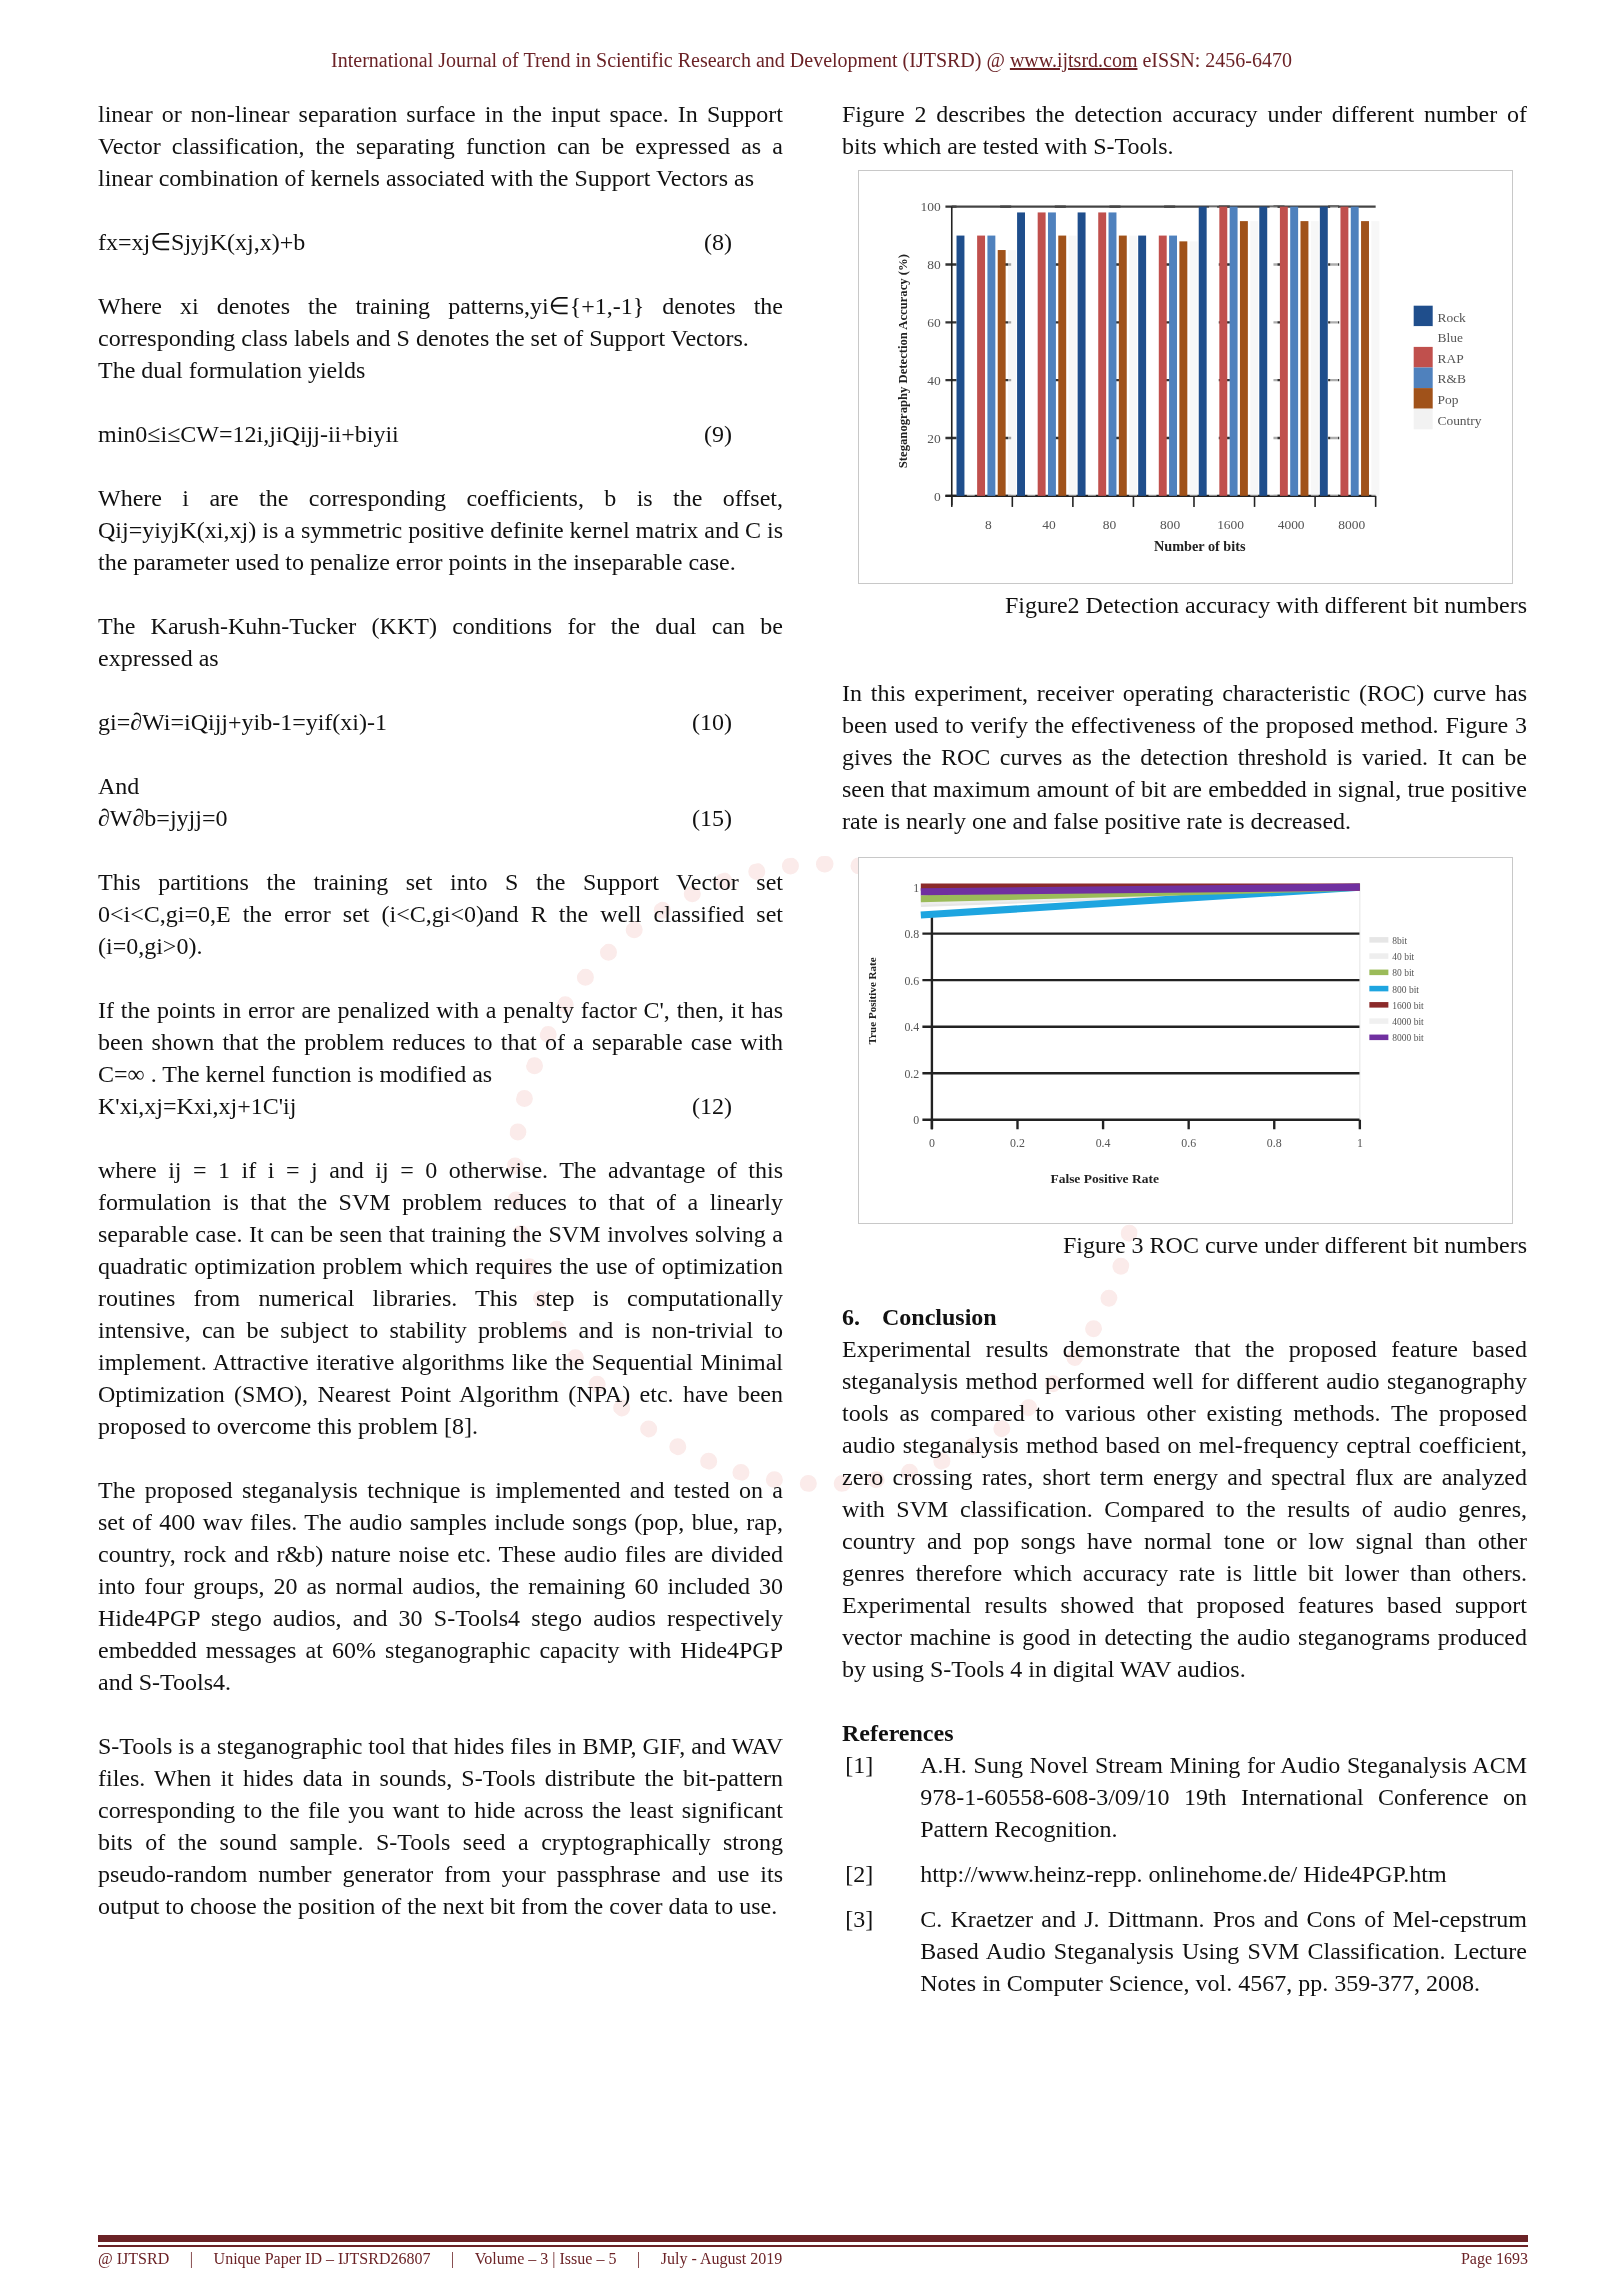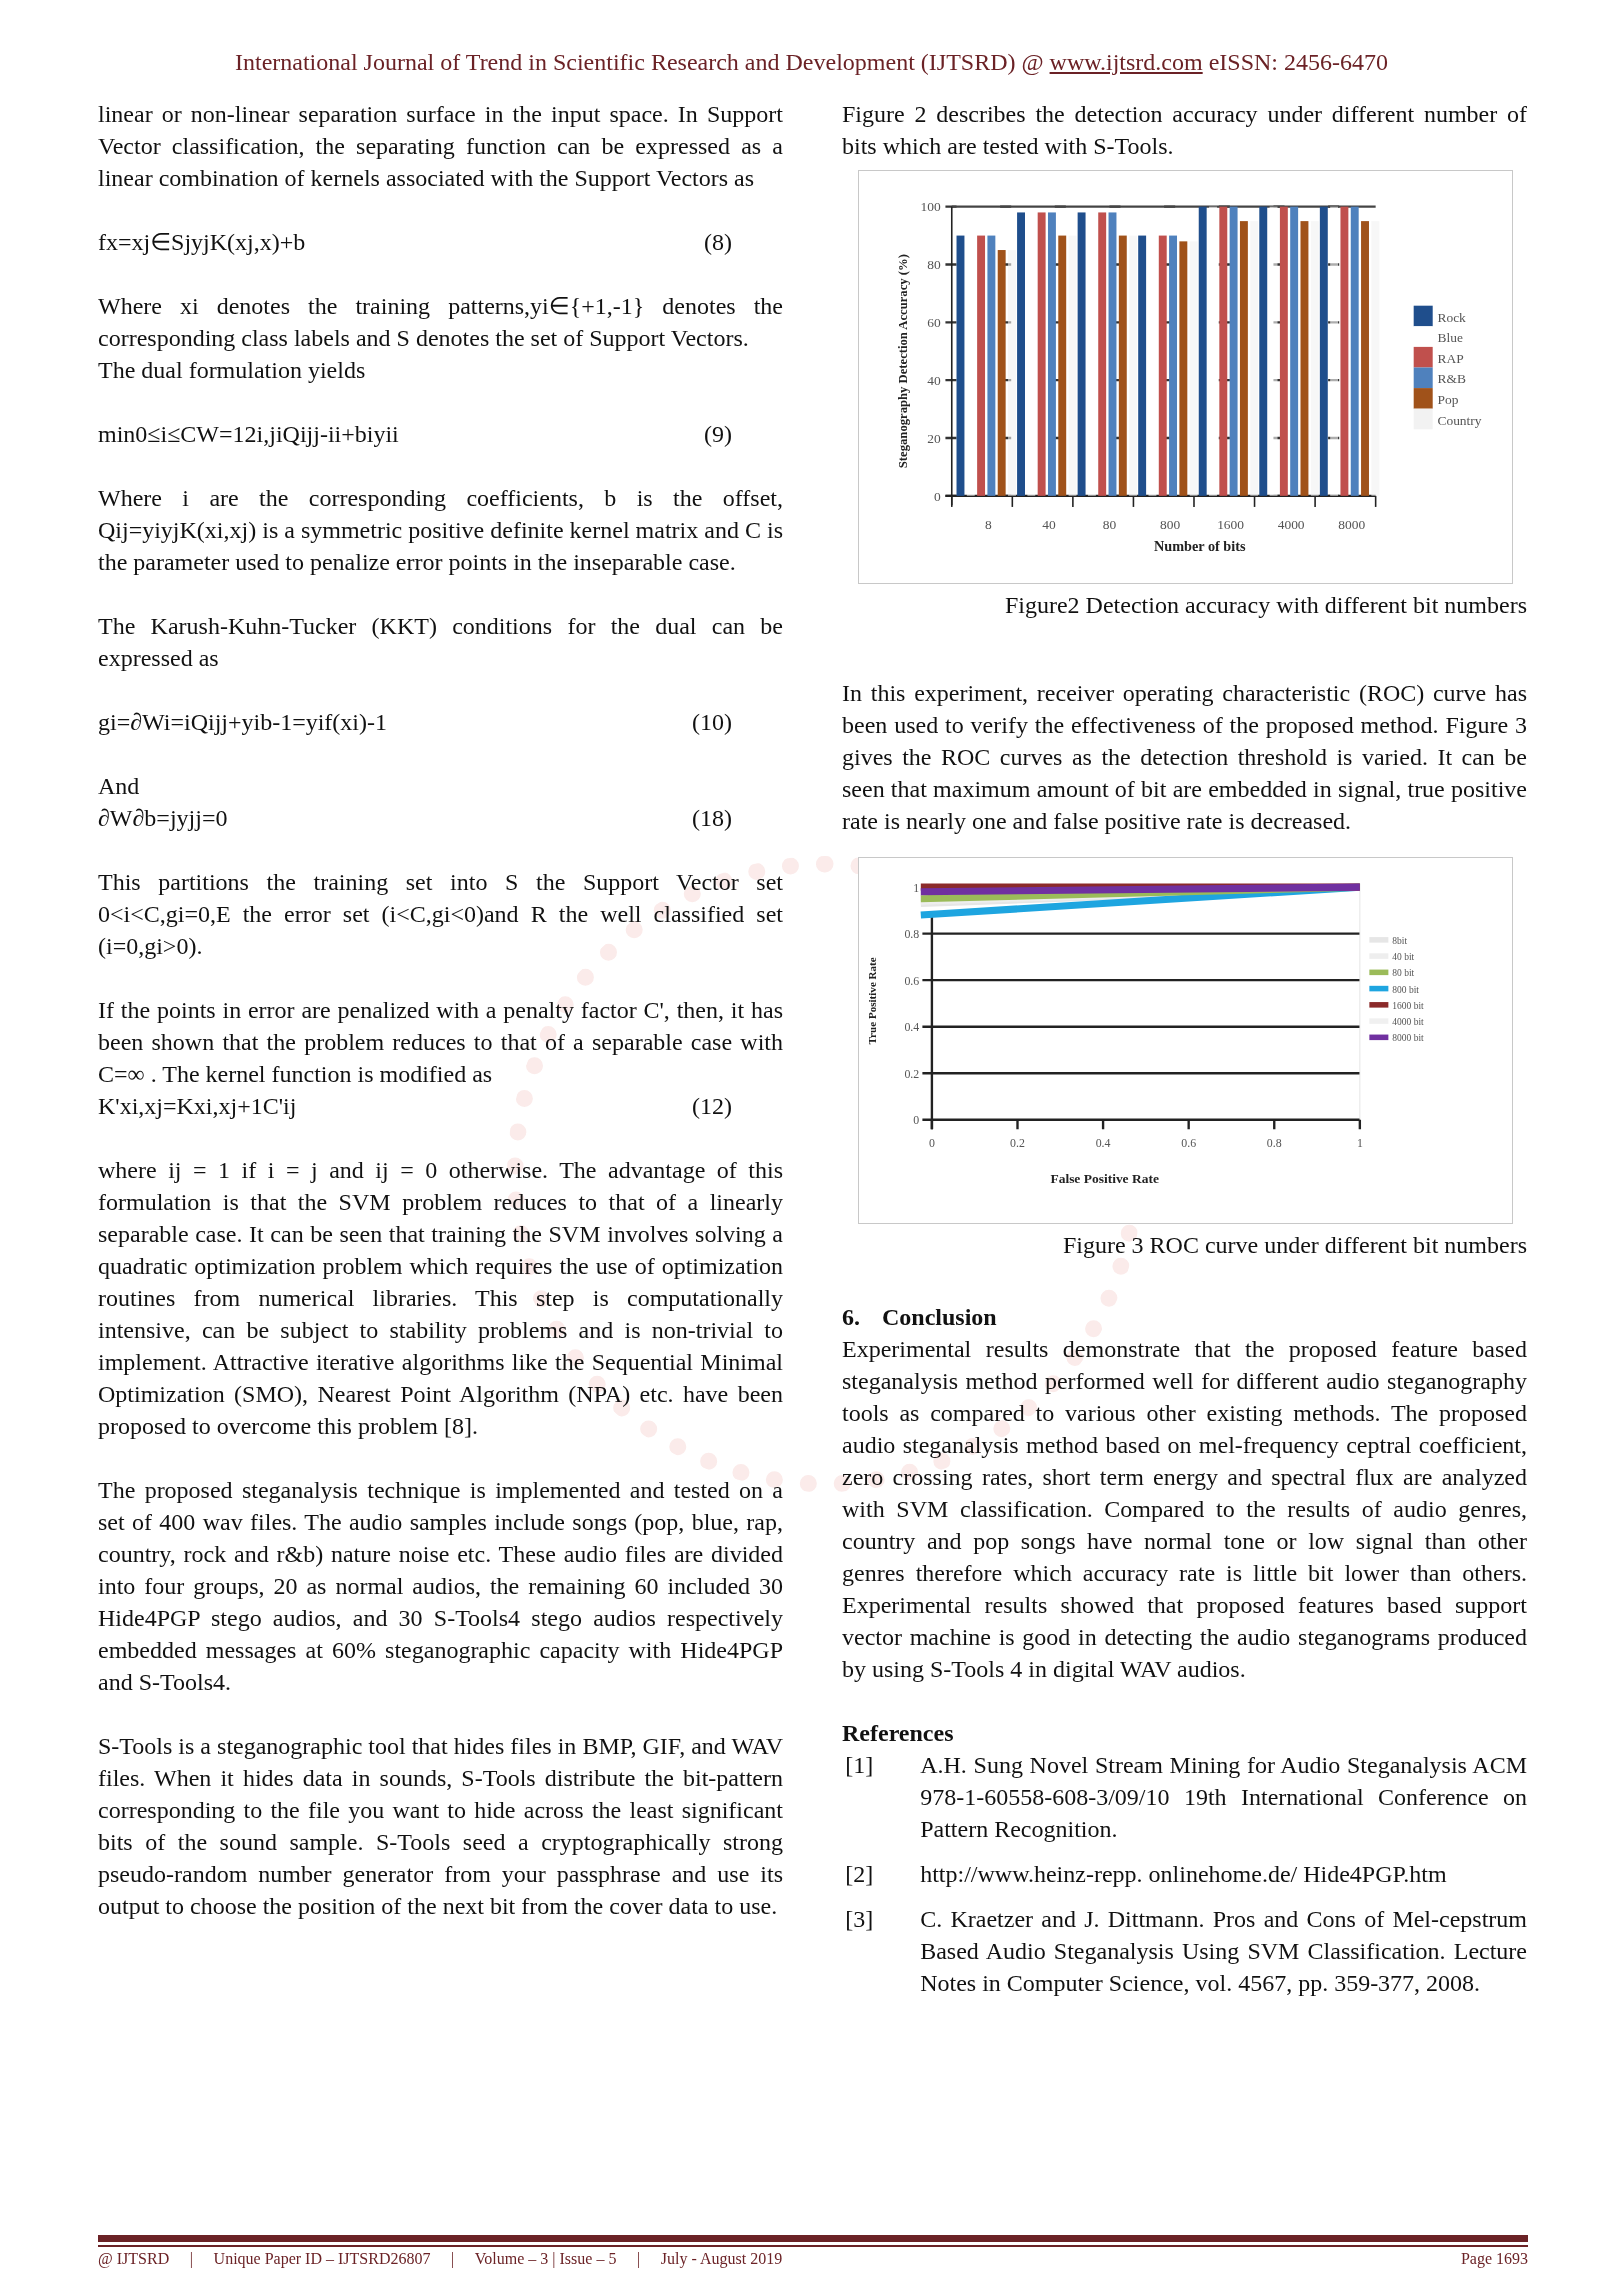--- a/index.html
+++ b/index.html
@@ -1,19 +1,19 @@
 <!DOCTYPE html>
 <html style="font-size:12.7px"><head>
 <meta charset="utf-8">
 <style>
   html, body { margin: 0; padding: 0; background: #ffffff; }
   body { width: 1623px; height: 2295px; position: relative; overflow: hidden;
          font-family: "Liberation Serif", serif; color: #111; }
   .header { position: absolute; top: 49px; left: 0; width: 1623px; text-align: center;
-            font-size: 24px; color: #6b2226; font-family: "Liberation Serif", serif; }
+            font-size: 20px; color: #6b2226; font-family: "Liberation Serif", serif; }
   .header a { color: #6b2226; text-decoration: underline; }
   .col { position: absolute; top: 98px; font-size: 24px; line-height: 32px; }
   .col.left { left: 98px; width: 685px; }
   .col.right { left: 842px; width: 685px; }
   .p { text-align: justify; margin: 0; }
   .gap { height: 32px; }
   .eq { display: flex; justify-content: space-between; padding-right: 51px; }
   .h { font-weight: bold; margin: 0; }
   .h .num { display: inline-block; width: 40px; }
   .fig { border: 1.6px solid #c8c8c8; background: #fff; position: relative; }
@@ -62,21 +62,21 @@
   <p class="p">The Karush-Kuhn-Tucker (KKT) conditions for the dual can be expressed as</p>
   <div class="gap"></div>
   <div class="eq">
     <span>gi=∂Wi=iQijj+yib-1=yif(xi)-1</span>
     <span>(10)</span>
   </div>
   <div class="gap"></div>
   <p class="p">And</p>
   <div class="eq">
     <span>∂W∂b=jyjj=0</span>
-    <span>(18)</span>
+    <span>(15)</span>
   </div>
   <div class="gap"></div>
   <p class="p">This partitions the training set into S the Support Vector set 0&lt;i&lt;C,gi=0,E the error set (i&lt;C,gi&lt;0)and R the well classified set (i=0,gi&gt;0).</p>
   <div class="gap"></div>
   <p class="p">If the points in error are penalized with a penalty factor C', then, it has been shown that the problem reduces to that of a separable case with C=∞ . The kernel function is modified as</p>
   <div class="eq">
     <span>K'xi,xj=Kxi,xj+1C'ij</span>
     <span>(12)</span>
   </div>
   <div class="gap"></div>

